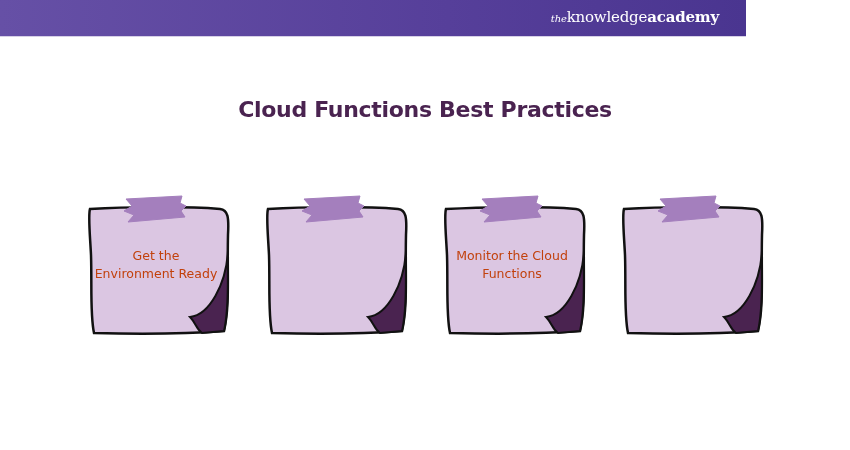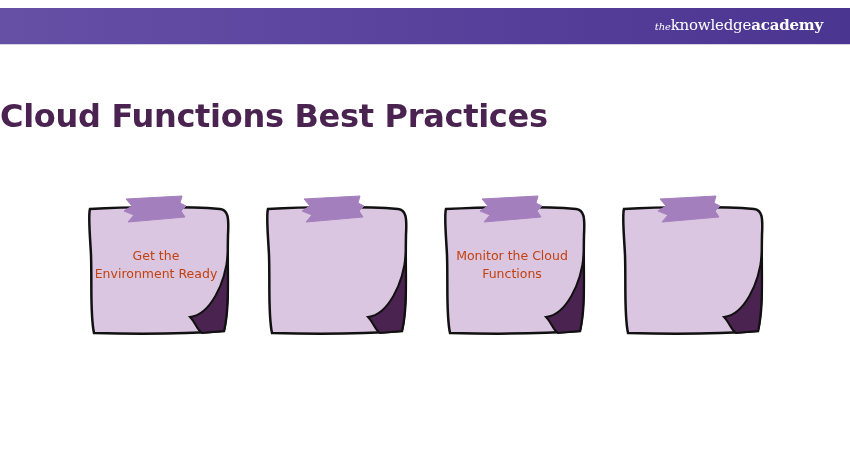--- a/index.html
+++ b/index.html
@@ -1,21 +1,21 @@
 <!DOCTYPE html>
 <html><head>
 <meta charset="utf-8">
 <style>
   html, body { margin:0; padding:0; }
   body { width:850px; height:450px; background:#ffffff; position:relative; overflow:hidden; font-family:"DejaVu Sans", sans-serif; }
-  .topbar { position:absolute; left:0; top:8px; width:850px; height:36px; background:linear-gradient(90deg,#6650a6 0%,#563f9a 60%,#4a3590 100%); border-bottom:1px solid #d6d0e6; }
+  .topbar { position:absolute; left:0; top:0; width:746px; height:36px; background:linear-gradient(90deg,#6650a6 0%,#563f9a 60%,#4a3590 100%); border-bottom:1px solid #d6d0e6; }
   .logo { position:absolute; right:27px; top:8px; color:#fff; font-family:"DejaVu Serif", serif; font-size:15px; letter-spacing:-0.2px; }
   .logo .the { font-style:italic; font-size:10px; }
   .logo .acad { font-weight:bold; }
-  .title { position:absolute; left:0; width:850px; top:97px; font-family:"DejaVu Sans", sans-serif; font-weight:bold; font-size:32px; color:#4a2350; letter-spacing:-0.3px; }
+  .title { position:absolute; left:0; width:850px; top:97px; text-align:center; font-family:"DejaVu Sans", sans-serif; font-weight:bold; font-size:22px; color:#4a2350; letter-spacing:-0.3px; }
   .note { position:absolute; top:195px; width:150px; height:145px; }
   .note svg { position:absolute; left:0; top:0; }
   .note .txt { position:absolute; left:8px; top:20px; width:128px; height:100px; display:flex; align-items:center; justify-content:center; text-align:center; font-size:12.5px; line-height:18px; color:#c2410c; }
 </style>
 </head>
 <body>
 
 <div class="topbar">
   <div class="logo"><span class="the">the</span><span>knowledge</span><span class="acad">academy</span></div>
 </div>

